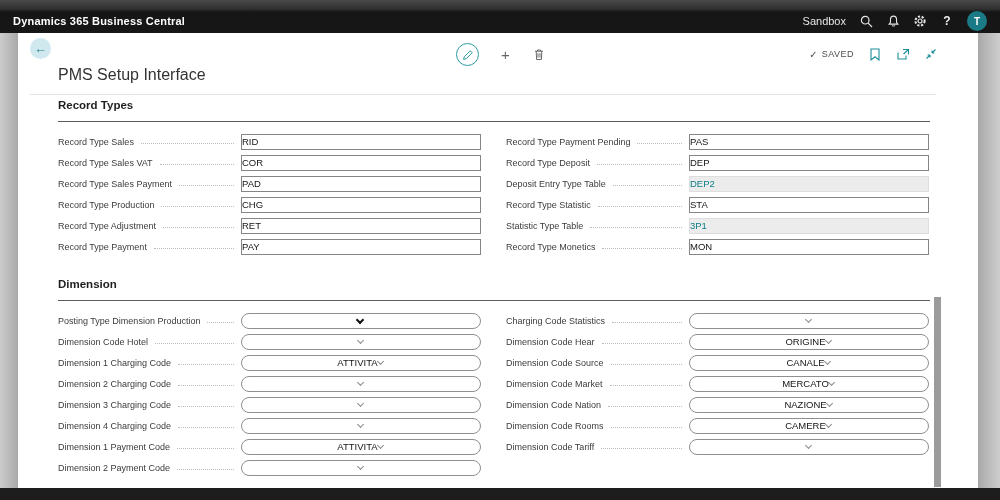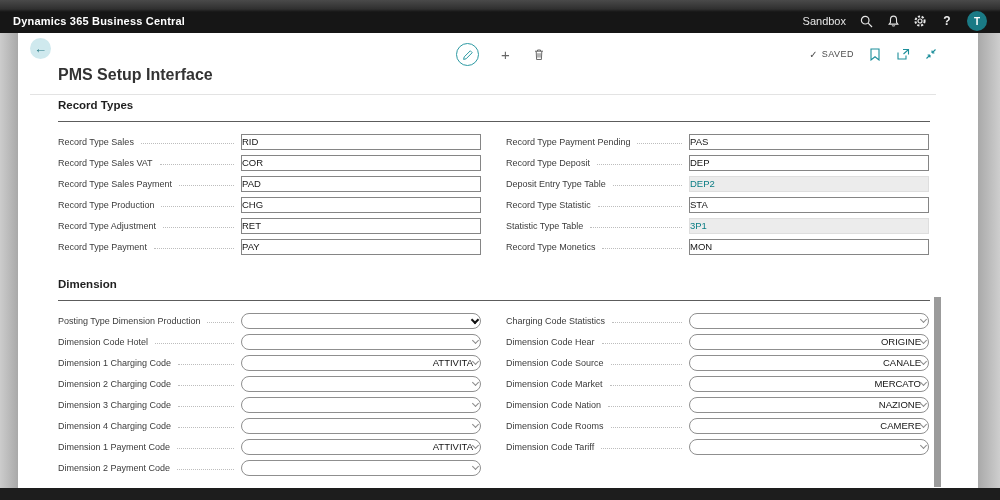--- a/index.html
+++ b/index.html
@@ -34,42 +34,42 @@
   .action-bar { position:absolute; top:10px; left:438px; display:flex; align-items:center; gap:22px; }
   .pencil-circle { width:23px; height:23px; border-radius:50%; border:1px solid #2d9aa3;
                    display:flex; align-items:center; justify-content:center; cursor:pointer; }
   .plus-glyph { color:#666; font-size:15px; line-height:1; cursor:pointer; }
 
   .save-cluster { position:absolute; top:14px; right:40px; display:flex; align-items:center; gap:14px; }
   .saved-wrap { display:flex; align-items:center; gap:4px; color:#4d4d4d; }
   .saved-check { font-size:10px; }
   .saved-text { font-size:9px; letter-spacing:.5px; }
 
-  .page-title { position:absolute; top:33px; left:40px; font-size:16px; color:#333; font-weight:700; }
+  .page-title { position:absolute; top:33px; left:40px; font-size:16px; color:#333; font-weight:400; }
 
   .top-divider { position:absolute; top:61px; left:12px; width:906px; height:0; border-top:1px solid #e3e3e3; }
 
   
   .section { position:absolute; left:40px; width:872px; }
   .section-1 { top:66px; }
   .section-2 { top:245px; }
   .section-title { font-size:11.5px; font-weight:bold; color:#1f1f1f; padding-bottom:10px;
                    border-bottom:1px solid #5c5c5c; margin-bottom:9px; }
   .cols { display:flex; gap:25px; }
   .col { width:423px; }
 
   .row { display:flex; align-items:center; height:21px; }
   .lbl { font-size:9px; color:#3b3b3b; white-space:nowrap; }
   .dots { flex:1; margin:0 7px; border-bottom:1px dotted #bdbdbd; position:relative; top:2px; }
   .fieldbox { width:240px; min-width:240px; height:16px; border:1px solid #858585; background:#fff;
               font-size:9.5px; color:#141414; padding:0 0; display:flex; align-items:center; }
   input.fieldbox { outline:none; font-family:inherit; }
   .linkbox { background:#ececec; border-color:#dedede; }
   .linkbox span { color:#0b7d84; cursor:pointer; }
-  .selectbox { justify-content:flex-end; border-color:#8f8f8f; cursor:pointer;border-radius:8px; }
+  .selectbox { justify-content:center; border-color:#8f8f8f; cursor:pointer;border-radius:8px; }
   .chev { width:5px; height:5px; border-right:1px solid #8a8a8a; border-bottom:1px solid #8a8a8a;
           transform:rotate(45deg); margin:-2px 2px 0 0; }
   .chev-bold { border-right:2px solid #111; border-bottom:2px solid #111; width:6px; height:6px; }
 
   .v-scrollbar { position:absolute; top:264px; left:916px; width:7px; height:190px; background:#9b9b9b; }
 </style>
 </head>
 <body>
 
 <div class="screen">

